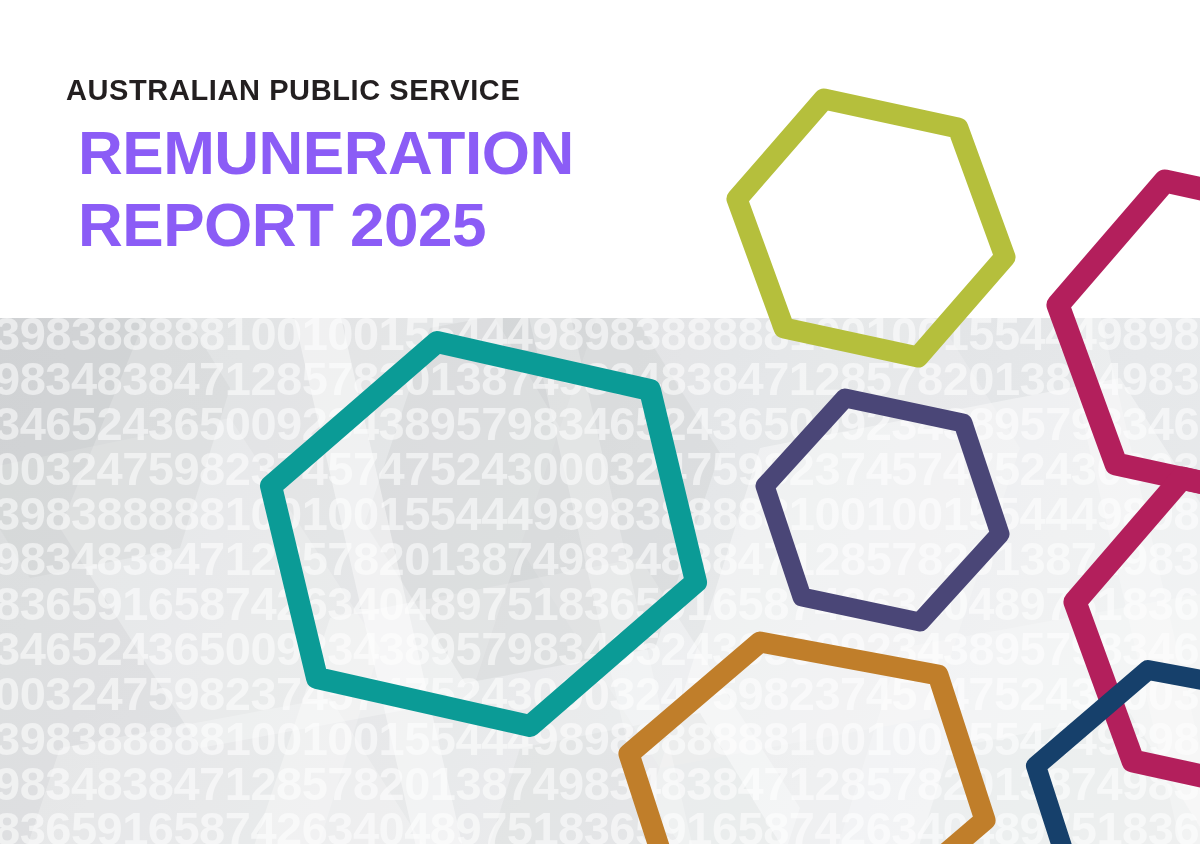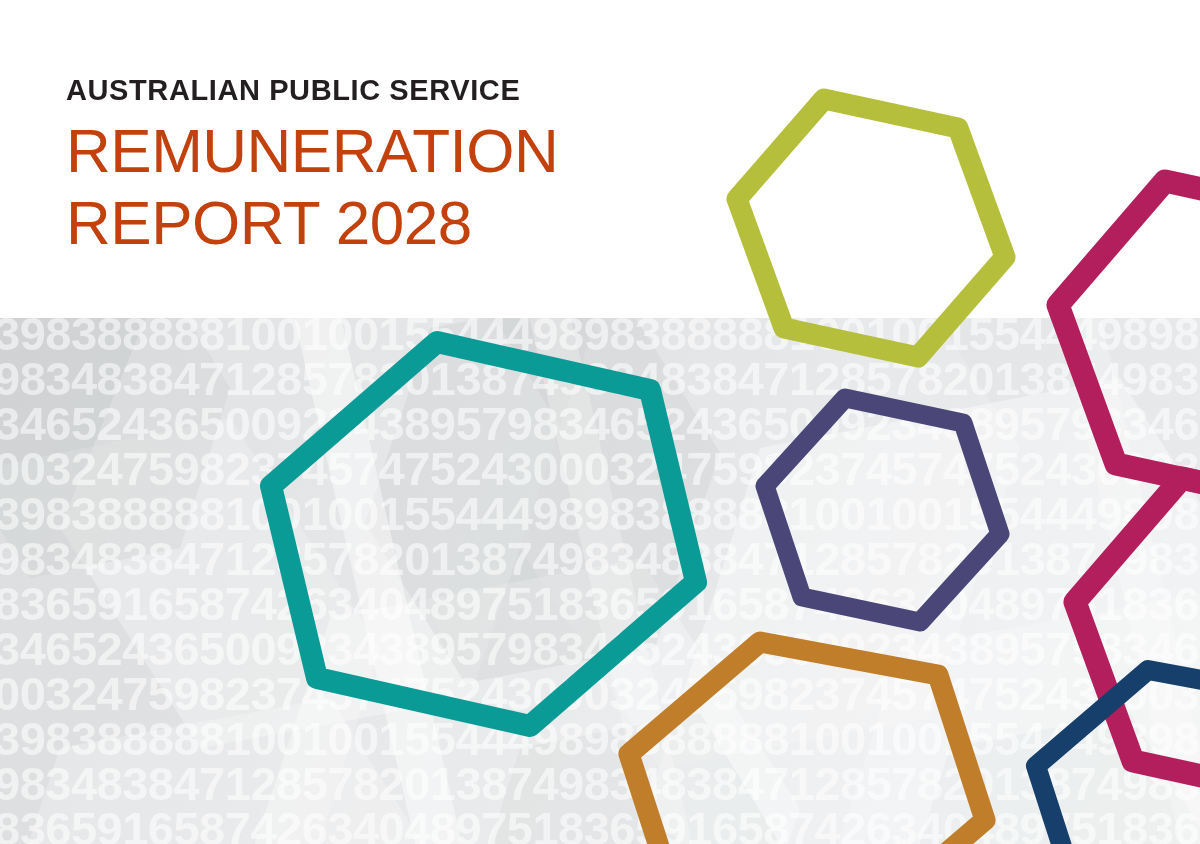--- a/index.html
+++ b/index.html
@@ -74,25 +74,25 @@
     font-family: "Liberation Sans", sans-serif;
     font-weight: bold;
     font-size: 29px;
     letter-spacing: 0.6px;
     color: #231f20;
     margin: 0 0 10px 0;
     line-height: 1;
   }
   .main-title {
     font-family: "Liberation Sans", sans-serif;
-    font-weight: normal;
+    font-weight: bold;
     font-size: 62px;
     letter-spacing: -0.5px;
-    color: #c2410c;
-    margin: 0;
+    color: #8b5cf6;
+    margin: 12px;
     line-height: 1.16;
   }
   .main-title .line { display: block; }
 </style>
 </head>
 <body>
 
 <div id="cover">
 
   <div class="bg-band">
@@ -152,17 +152,17 @@
       <path d="M 760 642 L 938 675 L 985 820 L 854 932 L 676 899 L 629 754 Z" fill="none" stroke="#c07e2a" stroke-width="21" stroke-linejoin="round" stroke-linecap="round"></path>
 
       <path d="M 1148 670 L 1300 698 L 1340 822 L 1228 918 L 1076 890 L 1036 766 Z" fill="none" stroke="#16406b" stroke-width="20" stroke-linejoin="round" stroke-linecap="round"></path>
     </svg>
   </div>
 
   <div class="title-block">
     <div class="kicker">AUSTRALIAN PUBLIC SERVICE</div>
     <h1 class="main-title">
       <span class="line">REMUNERATION</span>
-      <span class="line">REPORT 2028</span>
+      <span class="line">REPORT 2025</span>
     </h1>
   </div>
 
 </div>
 
 </body></html>

